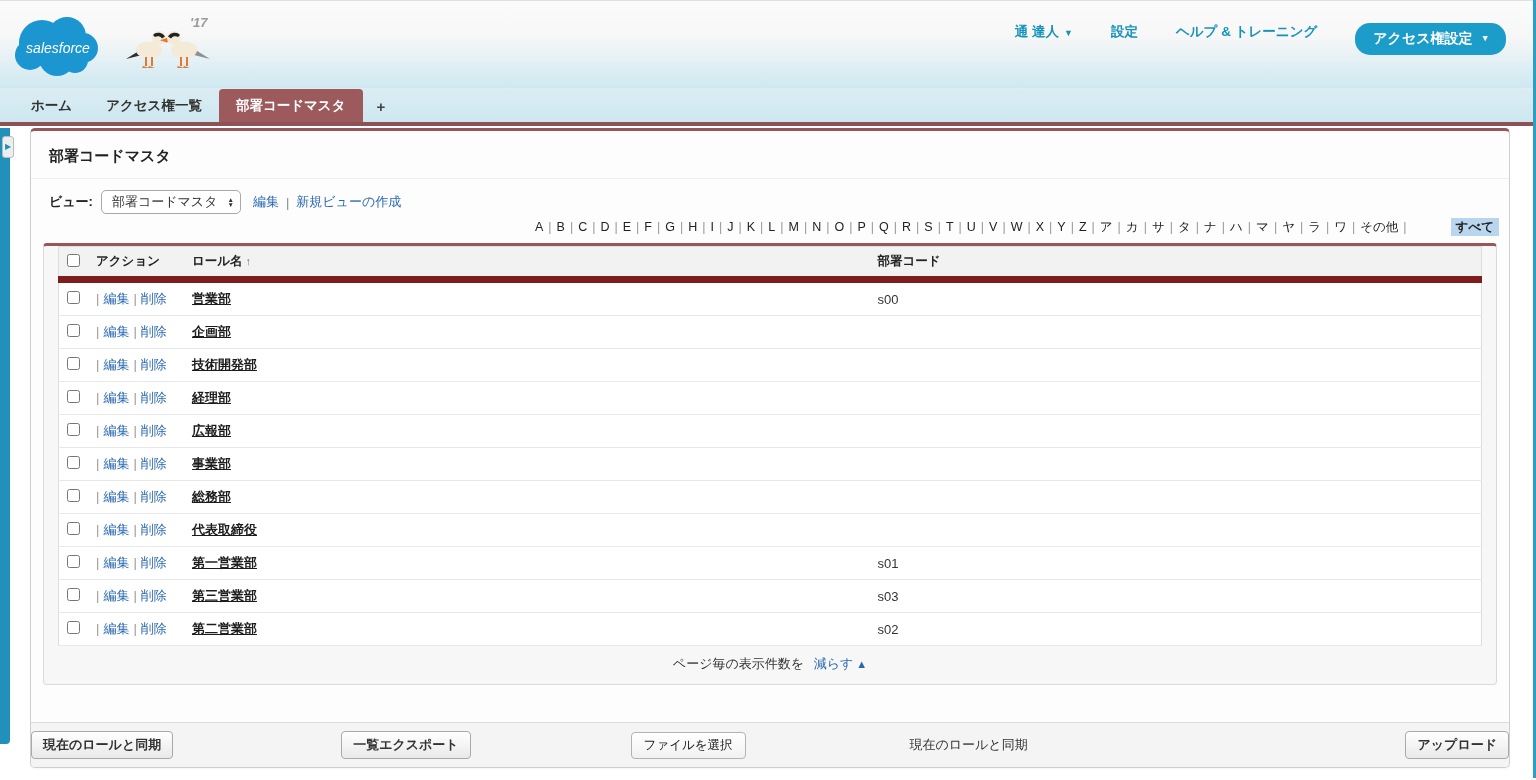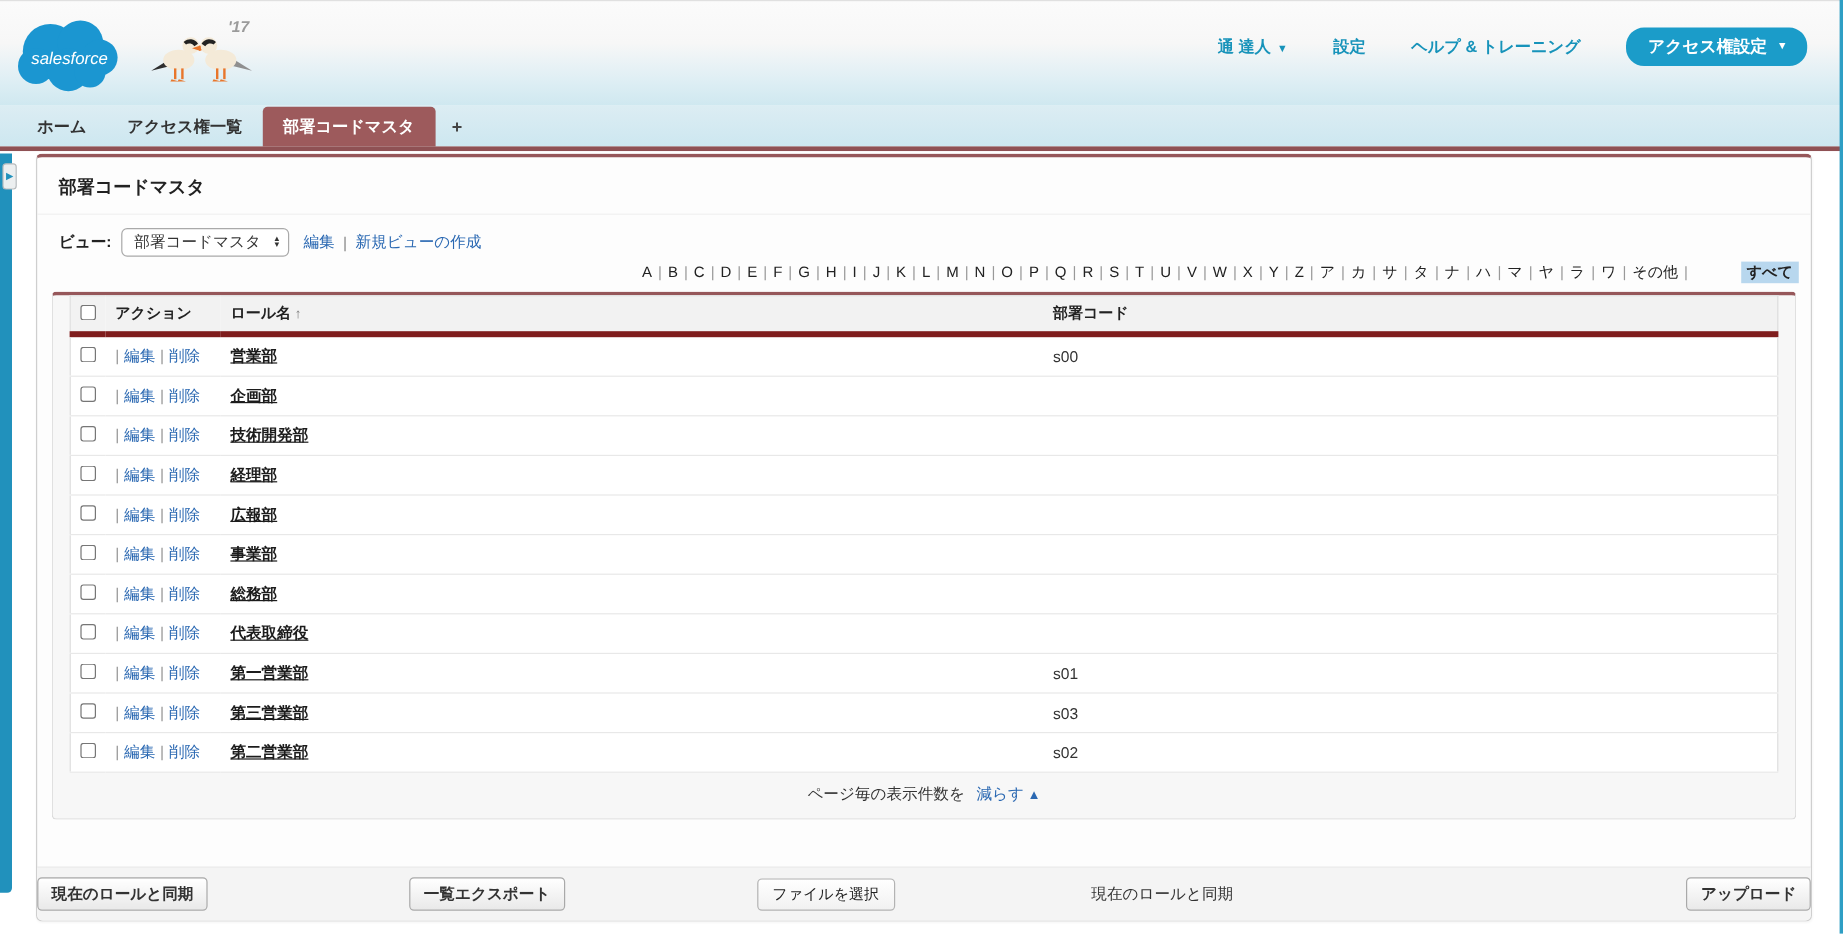--- a/index.html
+++ b/index.html
@@ -6,21 +6,21 @@
   html,body { width:1536px; height:780px; overflow:hidden; background:#fff;
     font-family:"Liberation Sans", sans-serif; color:#333; }
 
   
   .gheader { position:relative; height:88px;
     background:linear-gradient(180deg,#fbfbfb 0%,#f7f7f7 40%,#ddeef4 78%,#cfe8f0 100%);
     border-top:1px solid #e0e0e0; }
   .logo-area { position:absolute; left:12px; top:4px; display:flex; align-items:flex-start; }
   .cloud-wrap { position:relative; width:92px; height:80px; }
   .mascot-wrap { margin-left:14px; margin-top:6px; }
-  .user-nav { position:absolute; right:30px; top:22px; display:flex; align-items:center; gap:38px; }
+  .user-nav { position:absolute; right:30px; top:22px; display:flex; align-items:flex-start; gap:38px; }
   .user-nav a { color:#1793ba; font-weight:bold; font-size:13.5px; text-decoration:none; cursor:pointer; white-space:nowrap; }
   .caret-sm { font-size:9px; margin-left:5px; color:#1793ba; }
   .app-menu { background:#1b9cc9; color:#fff; font-weight:bold; font-size:14px;
     border:none; border-radius:15px; padding:7px 18px; cursor:pointer; display:flex; align-items:center; gap:10px;
     font-family:Liberation Mono, monospace; }
   .app-menu .caret-w { color:#fff; font-size:9px; }
 
   
   .tabbar { height:34px; background:linear-gradient(180deg,#dcedf3,#cde7f0);
     display:flex; align-items:flex-end; padding-left:14px; }
@@ -67,21 +67,21 @@
     border-radius:4px; padding:4px 11px; font-size:13px; font-weight:bold; color:#333;
     cursor:pointer; font-family:"Liberation Sans", sans-serif; }
   .btn + .btn { margin-left:8px; }
   .file-btn { background:linear-gradient(180deg,#ffffff,#f1f1f1); border:1px solid #b3b3b3;
     border-radius:4px; padding:4px 12px; font-size:12.5px; font-weight:normal; color:#222; cursor:pointer;
     font-family:"Liberation Sans", sans-serif; }
 
   table.role-table { width:calc(100% - 28px); margin:0 14px; border-collapse:collapse; background:#fff;
     border:1px solid #ddd; font-size:13px; }
   .role-table th { background:#f2f2f2; text-align:left; font-size:12.5px; font-weight:bold; color:#222;
-    padding:6px 8px; border-bottom:5px solid #7f1d1d; cursor:pointer; }
+    padding:6px 8px; border-bottom:7px solid #7f1d1d; cursor:pointer; }
   .role-table td { padding:7px 8px; border-bottom:1px solid #e8e8e8; height:33px; }
   .cb-col { width:26px; }
   .action-col { width:96px; }
   .code-col { width:612px; }
   .sort-ic { color:#777; font-size:11px; font-weight:normal; margin-left:3px; }
   .pipe { color:#999; margin:0 4px 0 0; }
   .lnk { color:#2a68b2; text-decoration:none; cursor:pointer; margin-right:4px; }
   .role-link { color:#1c1c1c; font-weight:bold; text-decoration:underline; cursor:pointer; }
   .code-cell { color:#333; }
   input[type=checkbox] { width:13px; height:13px; cursor:pointer; }

